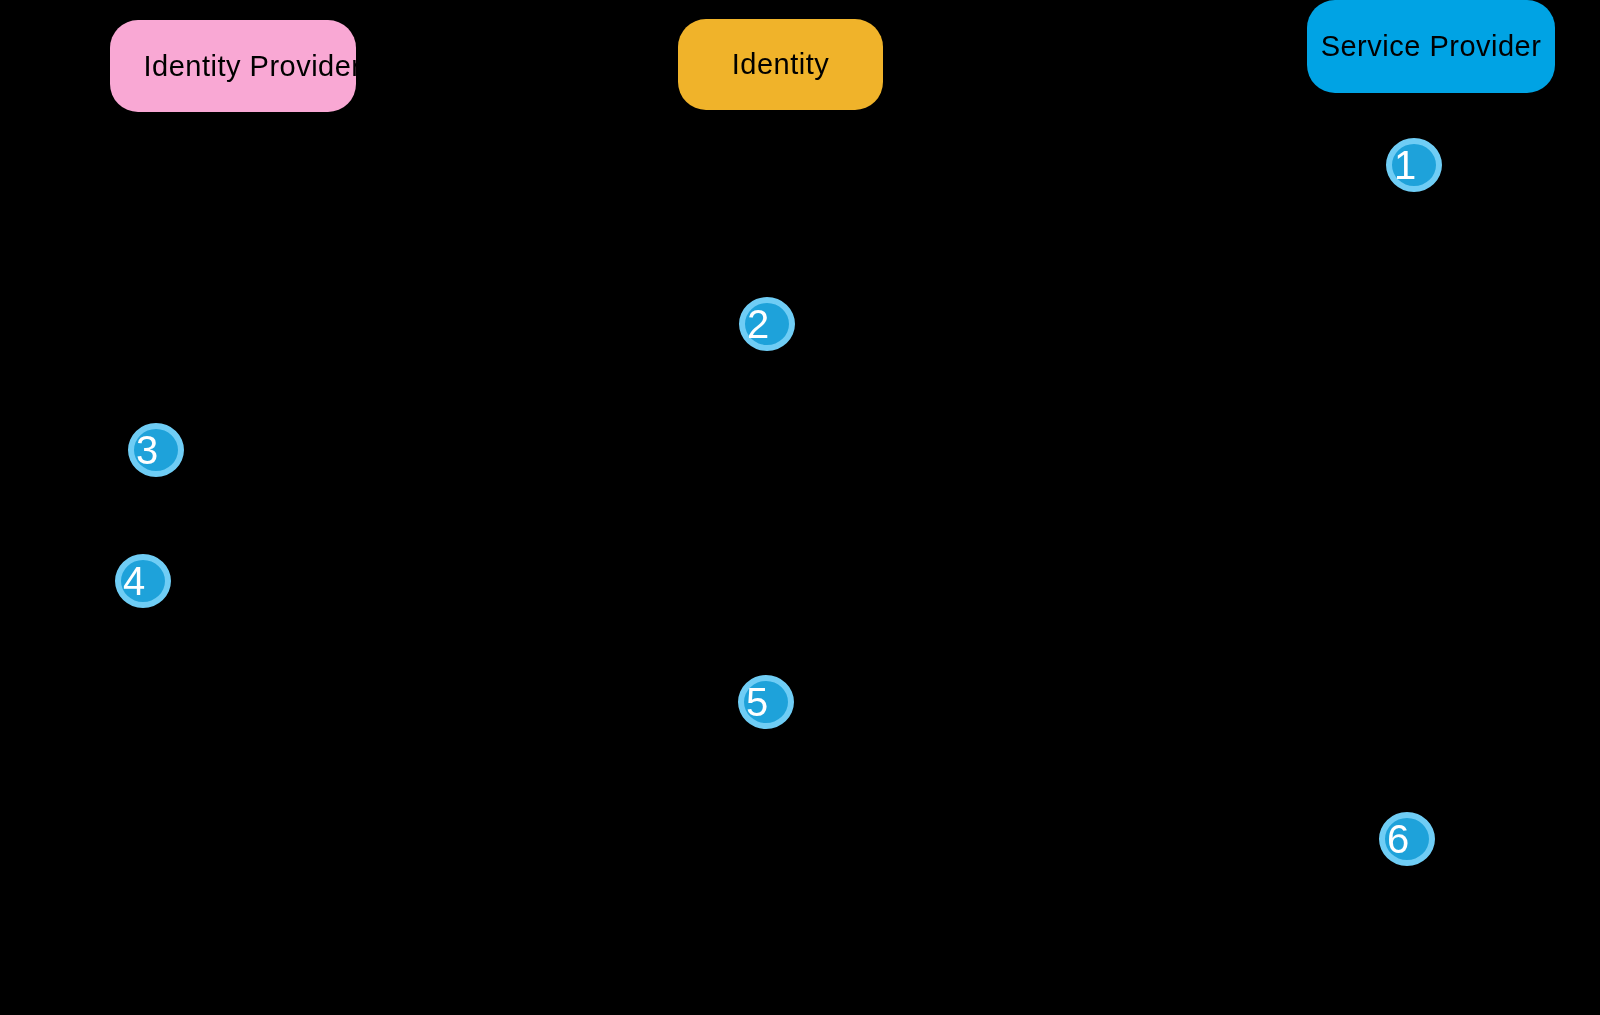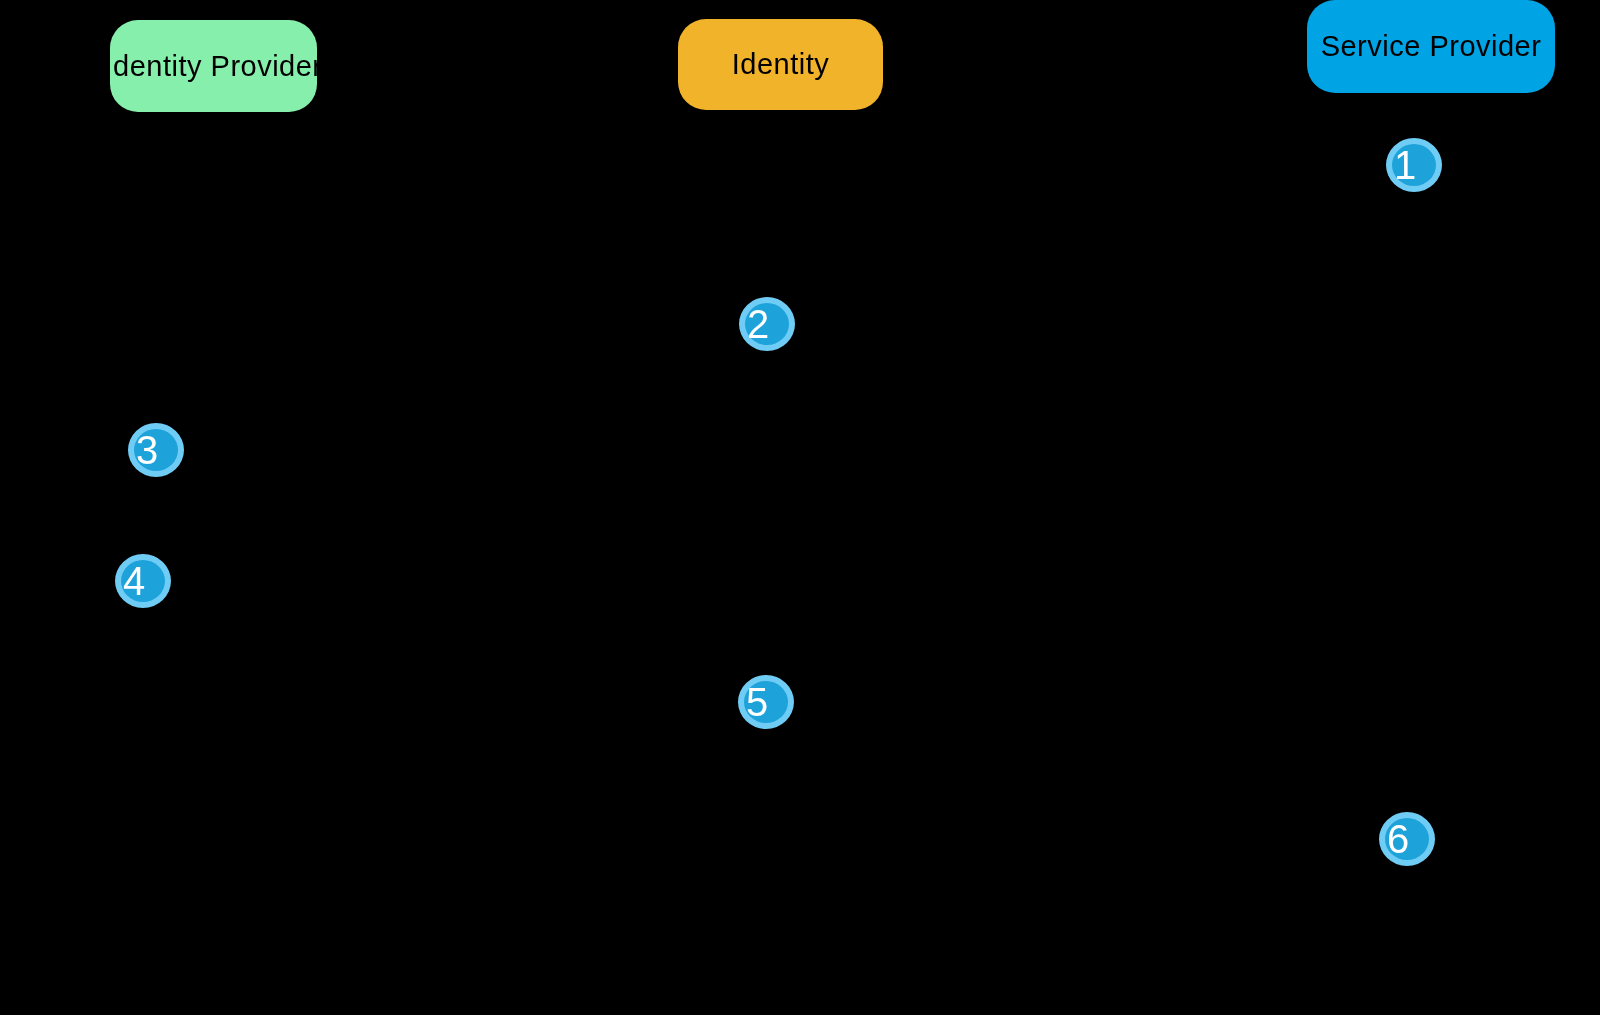--- a/index.html
+++ b/index.html
@@ -25,21 +25,22 @@
     justify-content: center;
     color: #000000;
     font-size: 29px;
     font-weight: 400;
     letter-spacing: 0.5px;
     white-space: nowrap;
   }
   .node-idp {
     left: 110px; top: 20px;
     width: 207px; height: 92px;
-    background: #86efac;
+    background: #f9a8d4;
+    padding-left: 39px;
   }
   .node-browser {
     left: 678px; top: 19px;
     width: 205px; height: 91px;
     background: #f0b32a;
   }
   .node-sp {
     left: 1307px; top: 0;
     width: 248px; height: 93px;
     background: #00a3e4;

